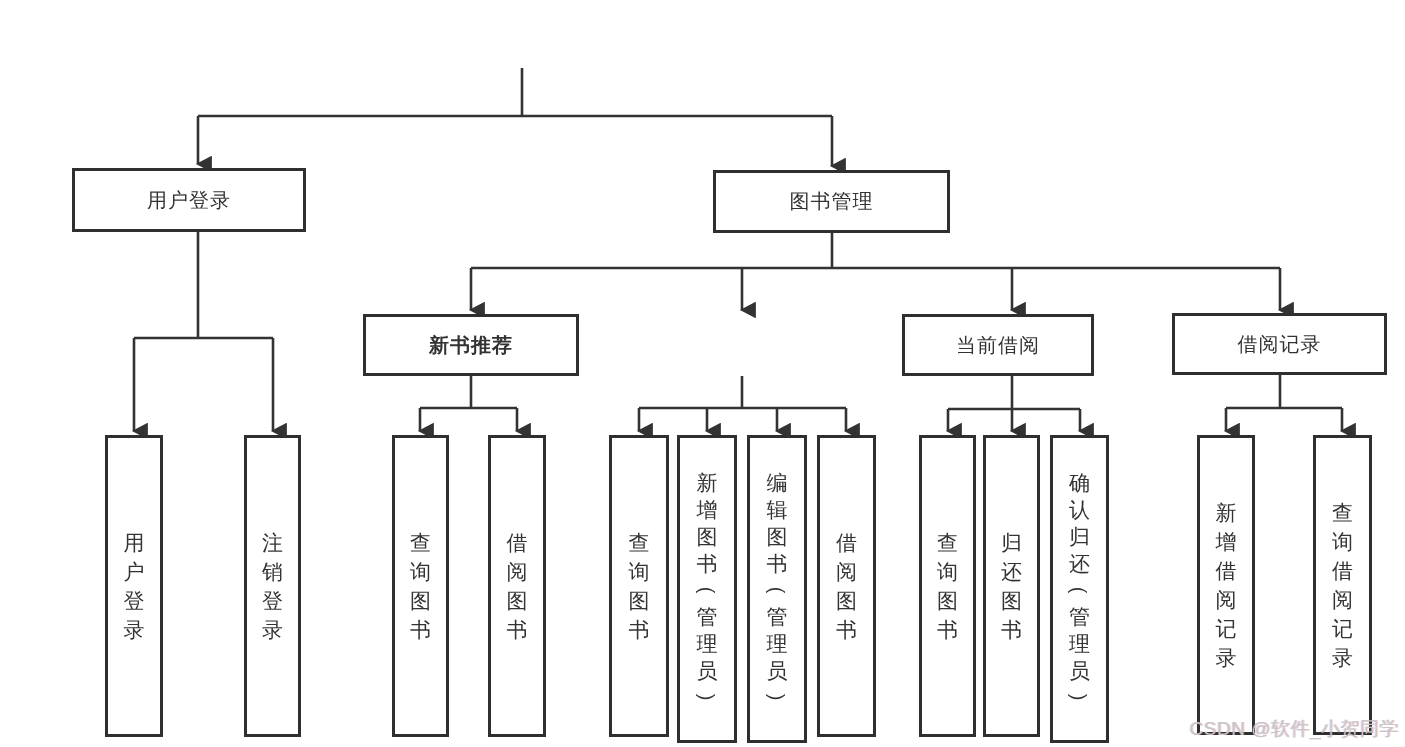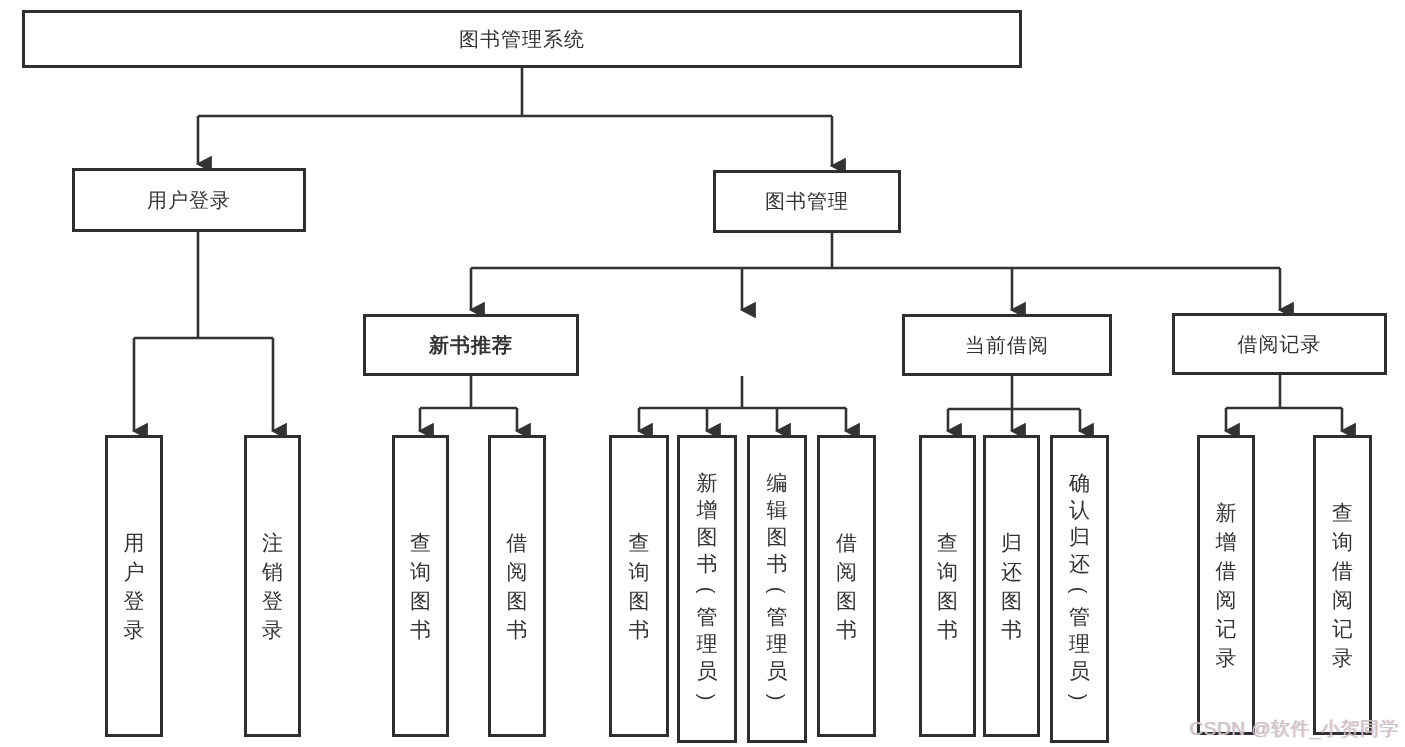--- a/index.html
+++ b/index.html
@@ -99,27 +99,26 @@
       <path d="M948,409 V431" marker-end="url(#arw)"></path>
       <path d="M1012,409 V431" marker-end="url(#arw)"></path>
       <path d="M1080,409 V431" marker-end="url(#arw)"></path>
 
       <path d="M1280,375 V408 M1226,408 H1342"></path>
       <path d="M1226,408 V431" marker-end="url(#arw)"></path>
       <path d="M1342,408 V431" marker-end="url(#arw)"></path>
     </g>
   </svg>
 
-  <div class="node hbox" style="left:22px;top:10px;width:1000px;height:58px;">图书管理系统</div>
 
   <div class="node hbox" style="left:72px;top:168px;width:234px;height:64px;">用户登录</div>
-  <div class="node hbox" style="left:713px;top:170px;width:188px;height:63px;">图书管理</div>
+  <div class="node hbox" style="left:713px;top:170px;width:237px;height:63px;">图书管理</div>
 
   <div class="node hbox" style="left:363px;top:314px;width:216px;height:62px;font-weight:bold;">新书推荐</div>
-  <div class="node hbox" style="left:902px;top:314px;width:210px;height:62px;">当前借阅</div>
+  <div class="node hbox" style="left:902px;top:314px;width:192px;height:62px;">当前借阅</div>
   <div class="node hbox" style="left:1172px;top:313px;width:215px;height:62px;">借阅记录</div>
 
   <div class="node vbox" style="left:105px;top:435px;width:58px;height:302px;">
       <span class="vc">用</span>
       <span class="vc">户</span>
       <span class="vc">登</span>
       <span class="vc">录</span>
     </div>
   <div class="node vbox" style="left:244px;top:435px;width:57px;height:302px;">
       <span class="vc">注</span>

